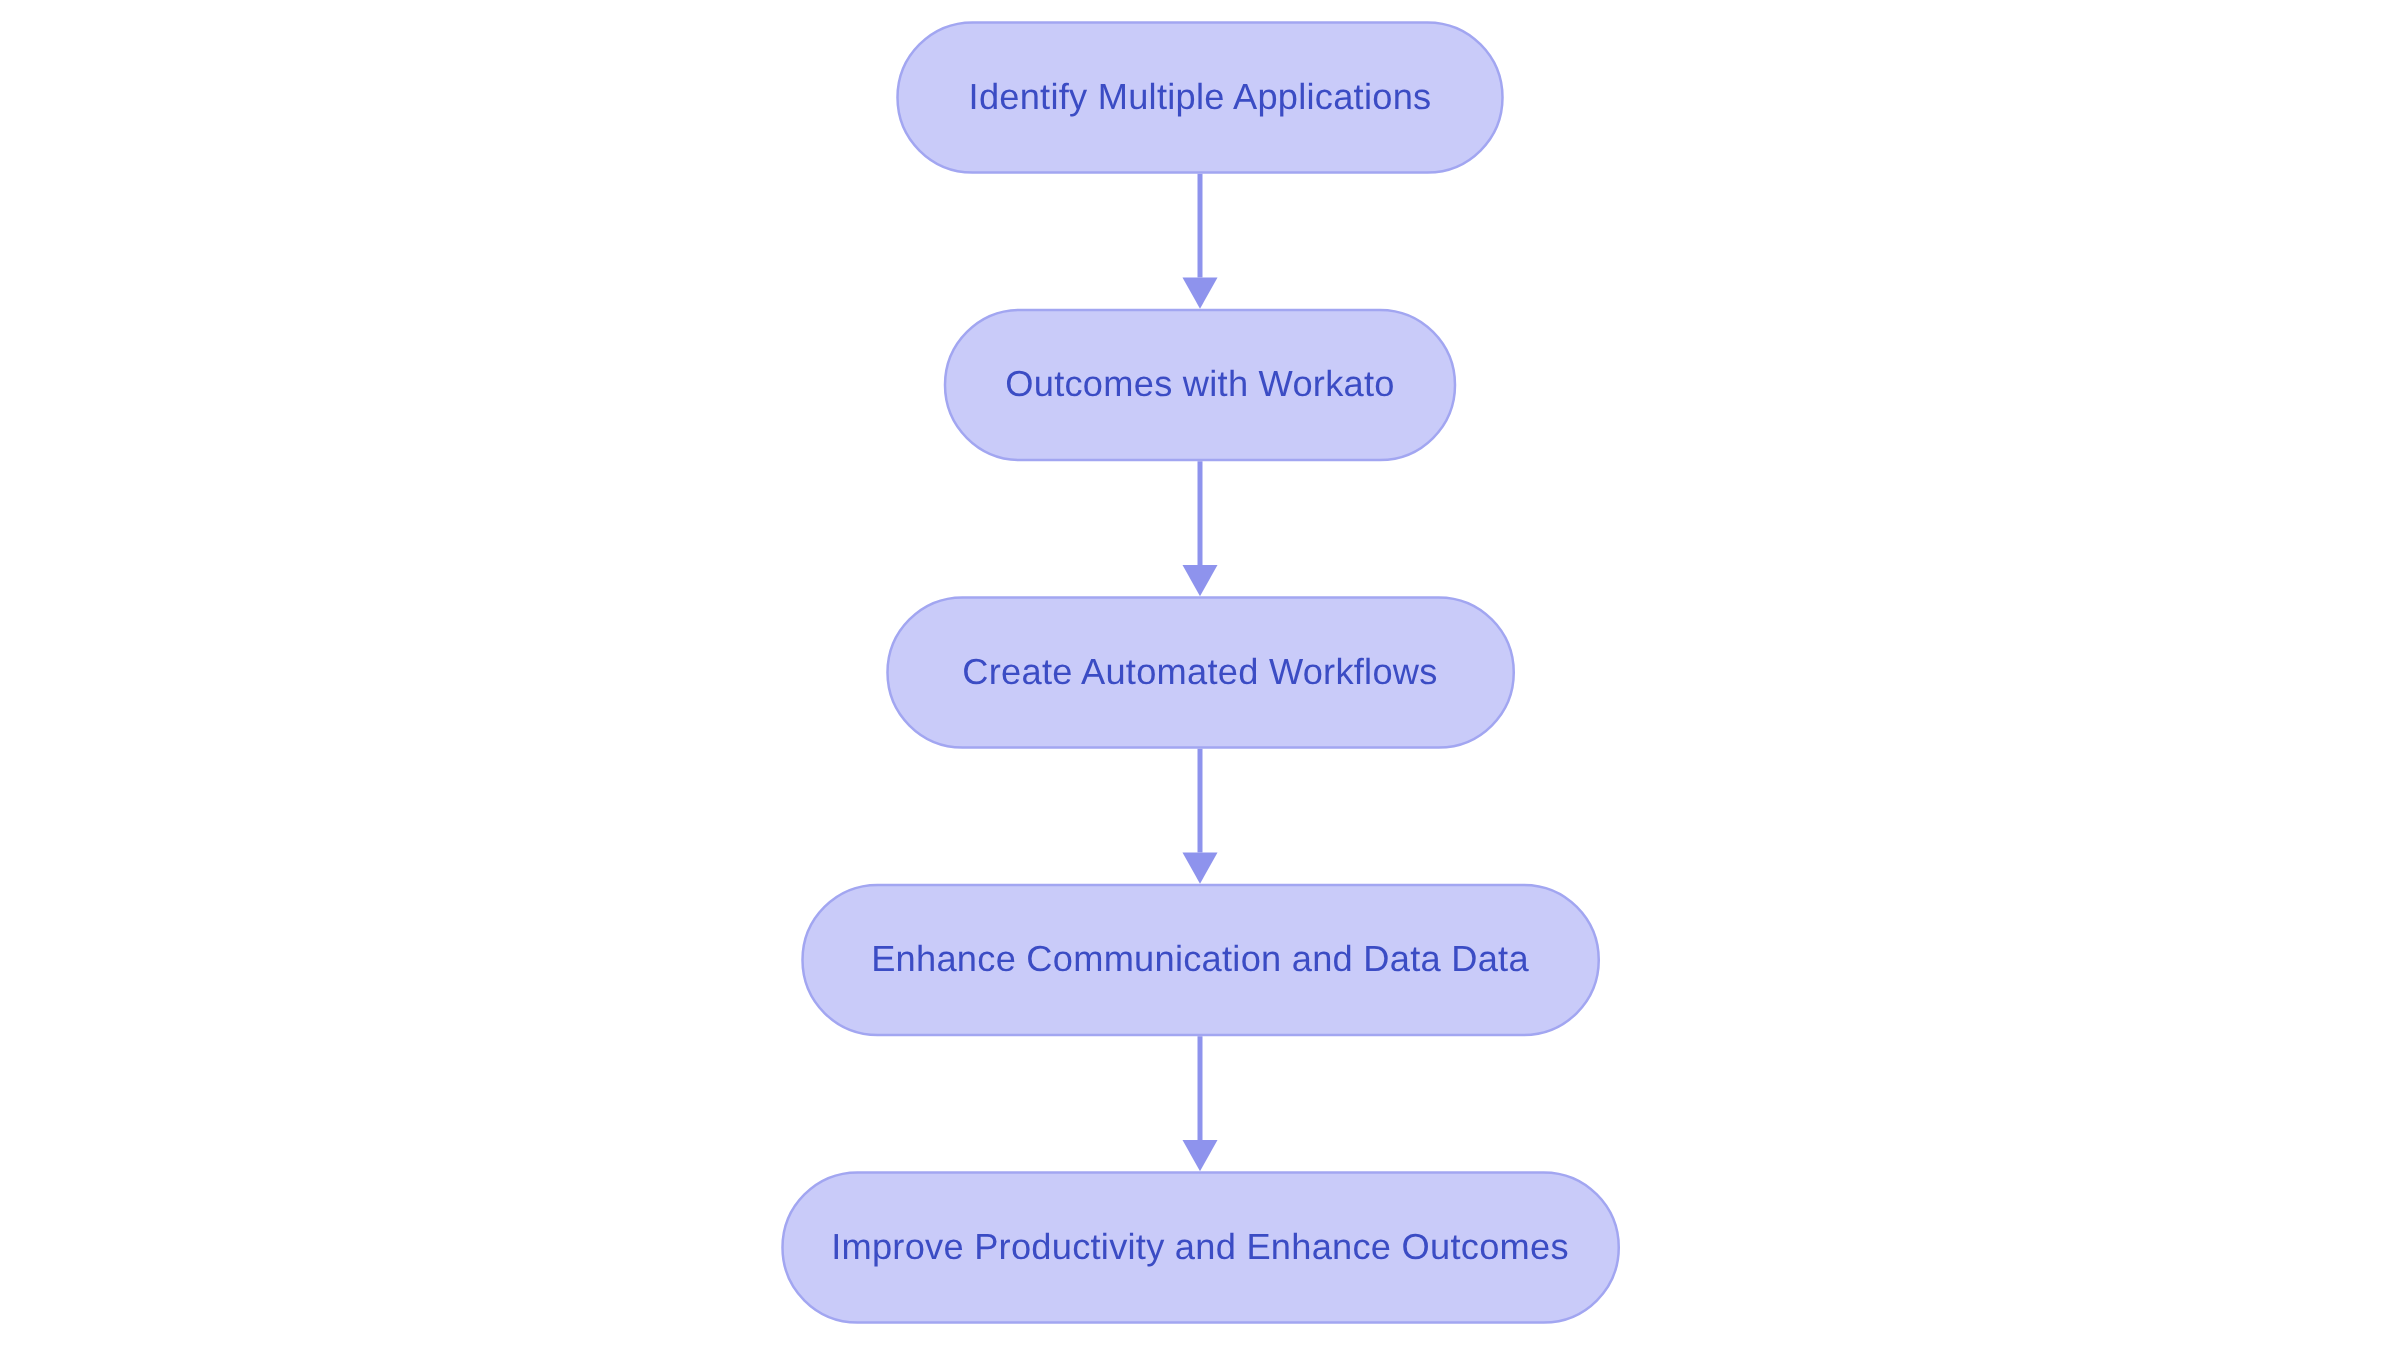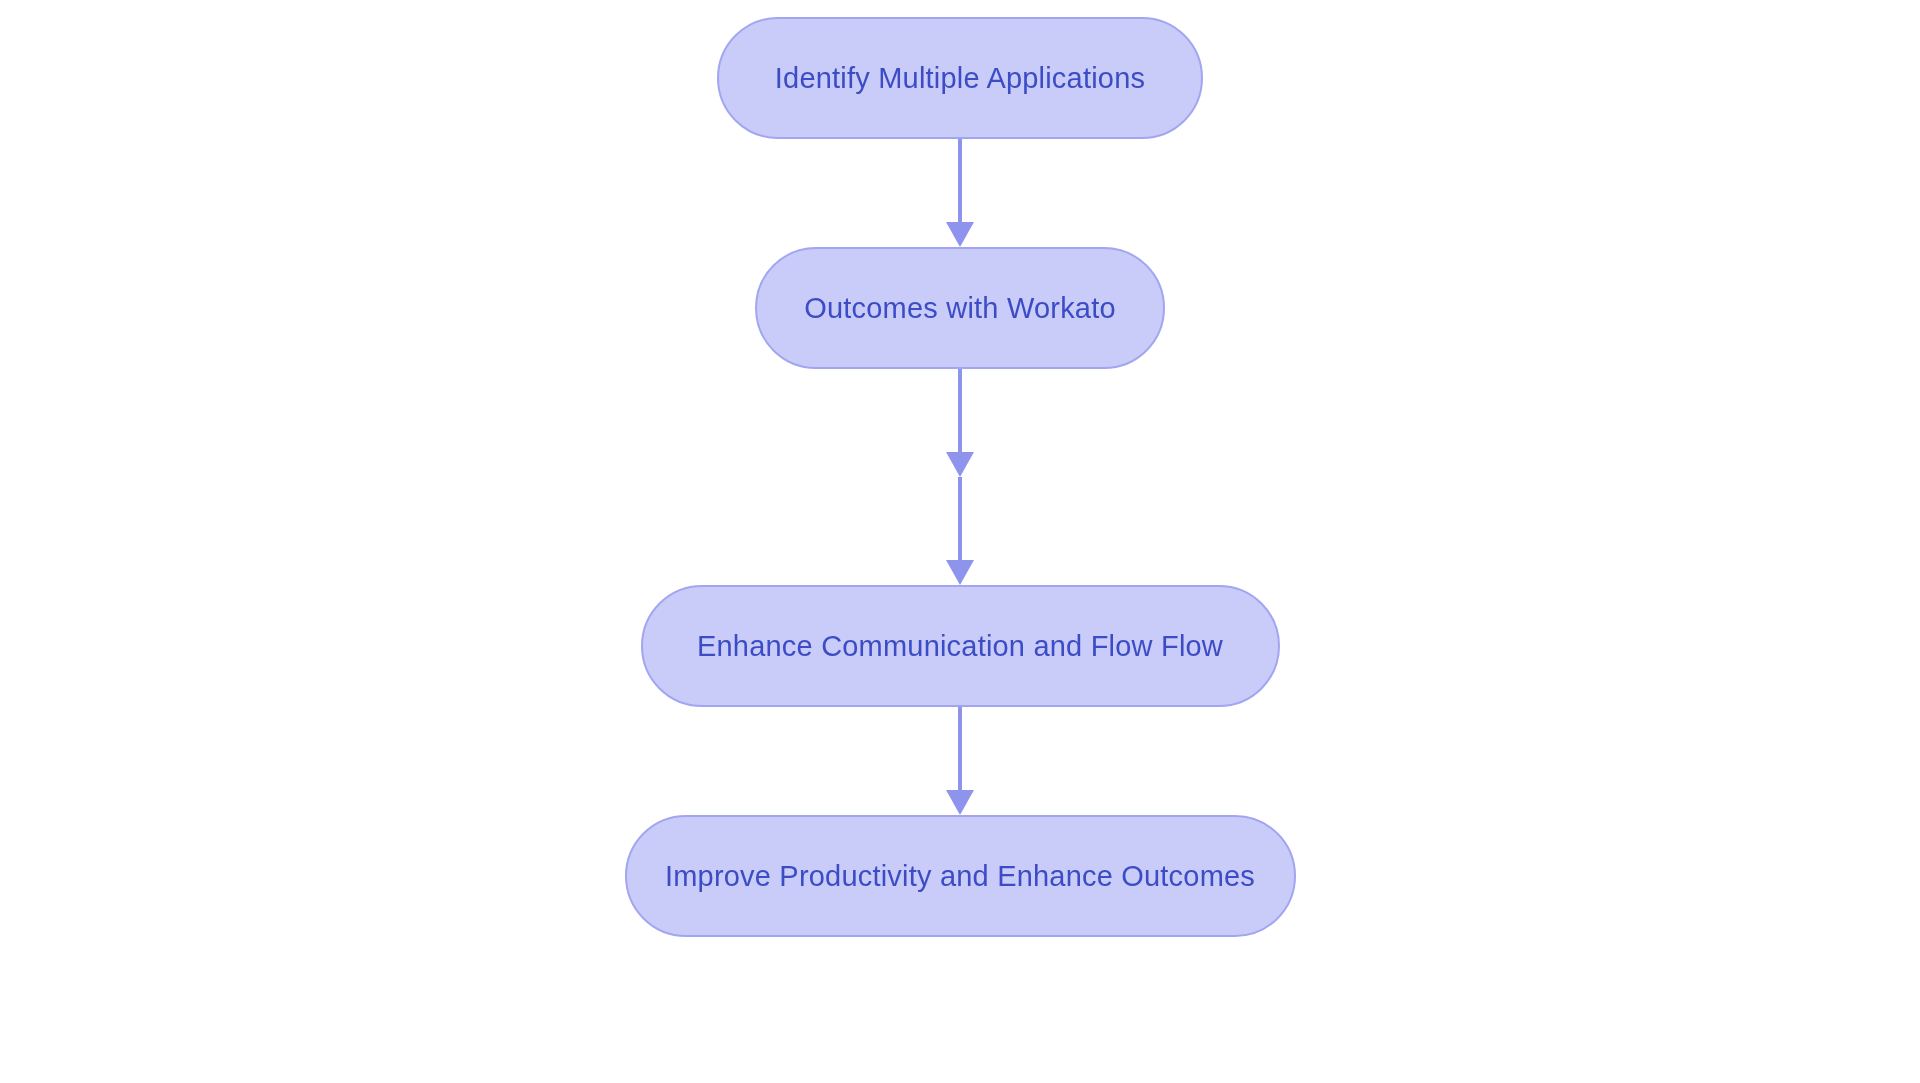--- a/index.html
+++ b/index.html
@@ -86,28 +86,31 @@
 
     <div class="node n2">
       <span class="node-label">Outcomes with Workato</span>
     </div>
 
     <div class="arrow">
       <div class="arrow-shaft"></div>
       <div class="arrow-head"></div>
     </div>
 
+    <div class="node n3">
+      <span class="node-label">Create Automated Workflows</span>
+    </div>
 
     <div class="arrow">
       <div class="arrow-shaft"></div>
       <div class="arrow-head"></div>
     </div>
 
     <div class="node n4">
-      <span class="node-label">Enhance Communication and Flow Flow</span>
+      <span class="node-label">Enhance Communication and Data Data</span>
     </div>
 
     <div class="arrow">
       <div class="arrow-shaft"></div>
       <div class="arrow-head"></div>
     </div>
 
     <div class="node n5">
       <span class="node-label">Improve Productivity and Enhance Outcomes</span>
     </div>

